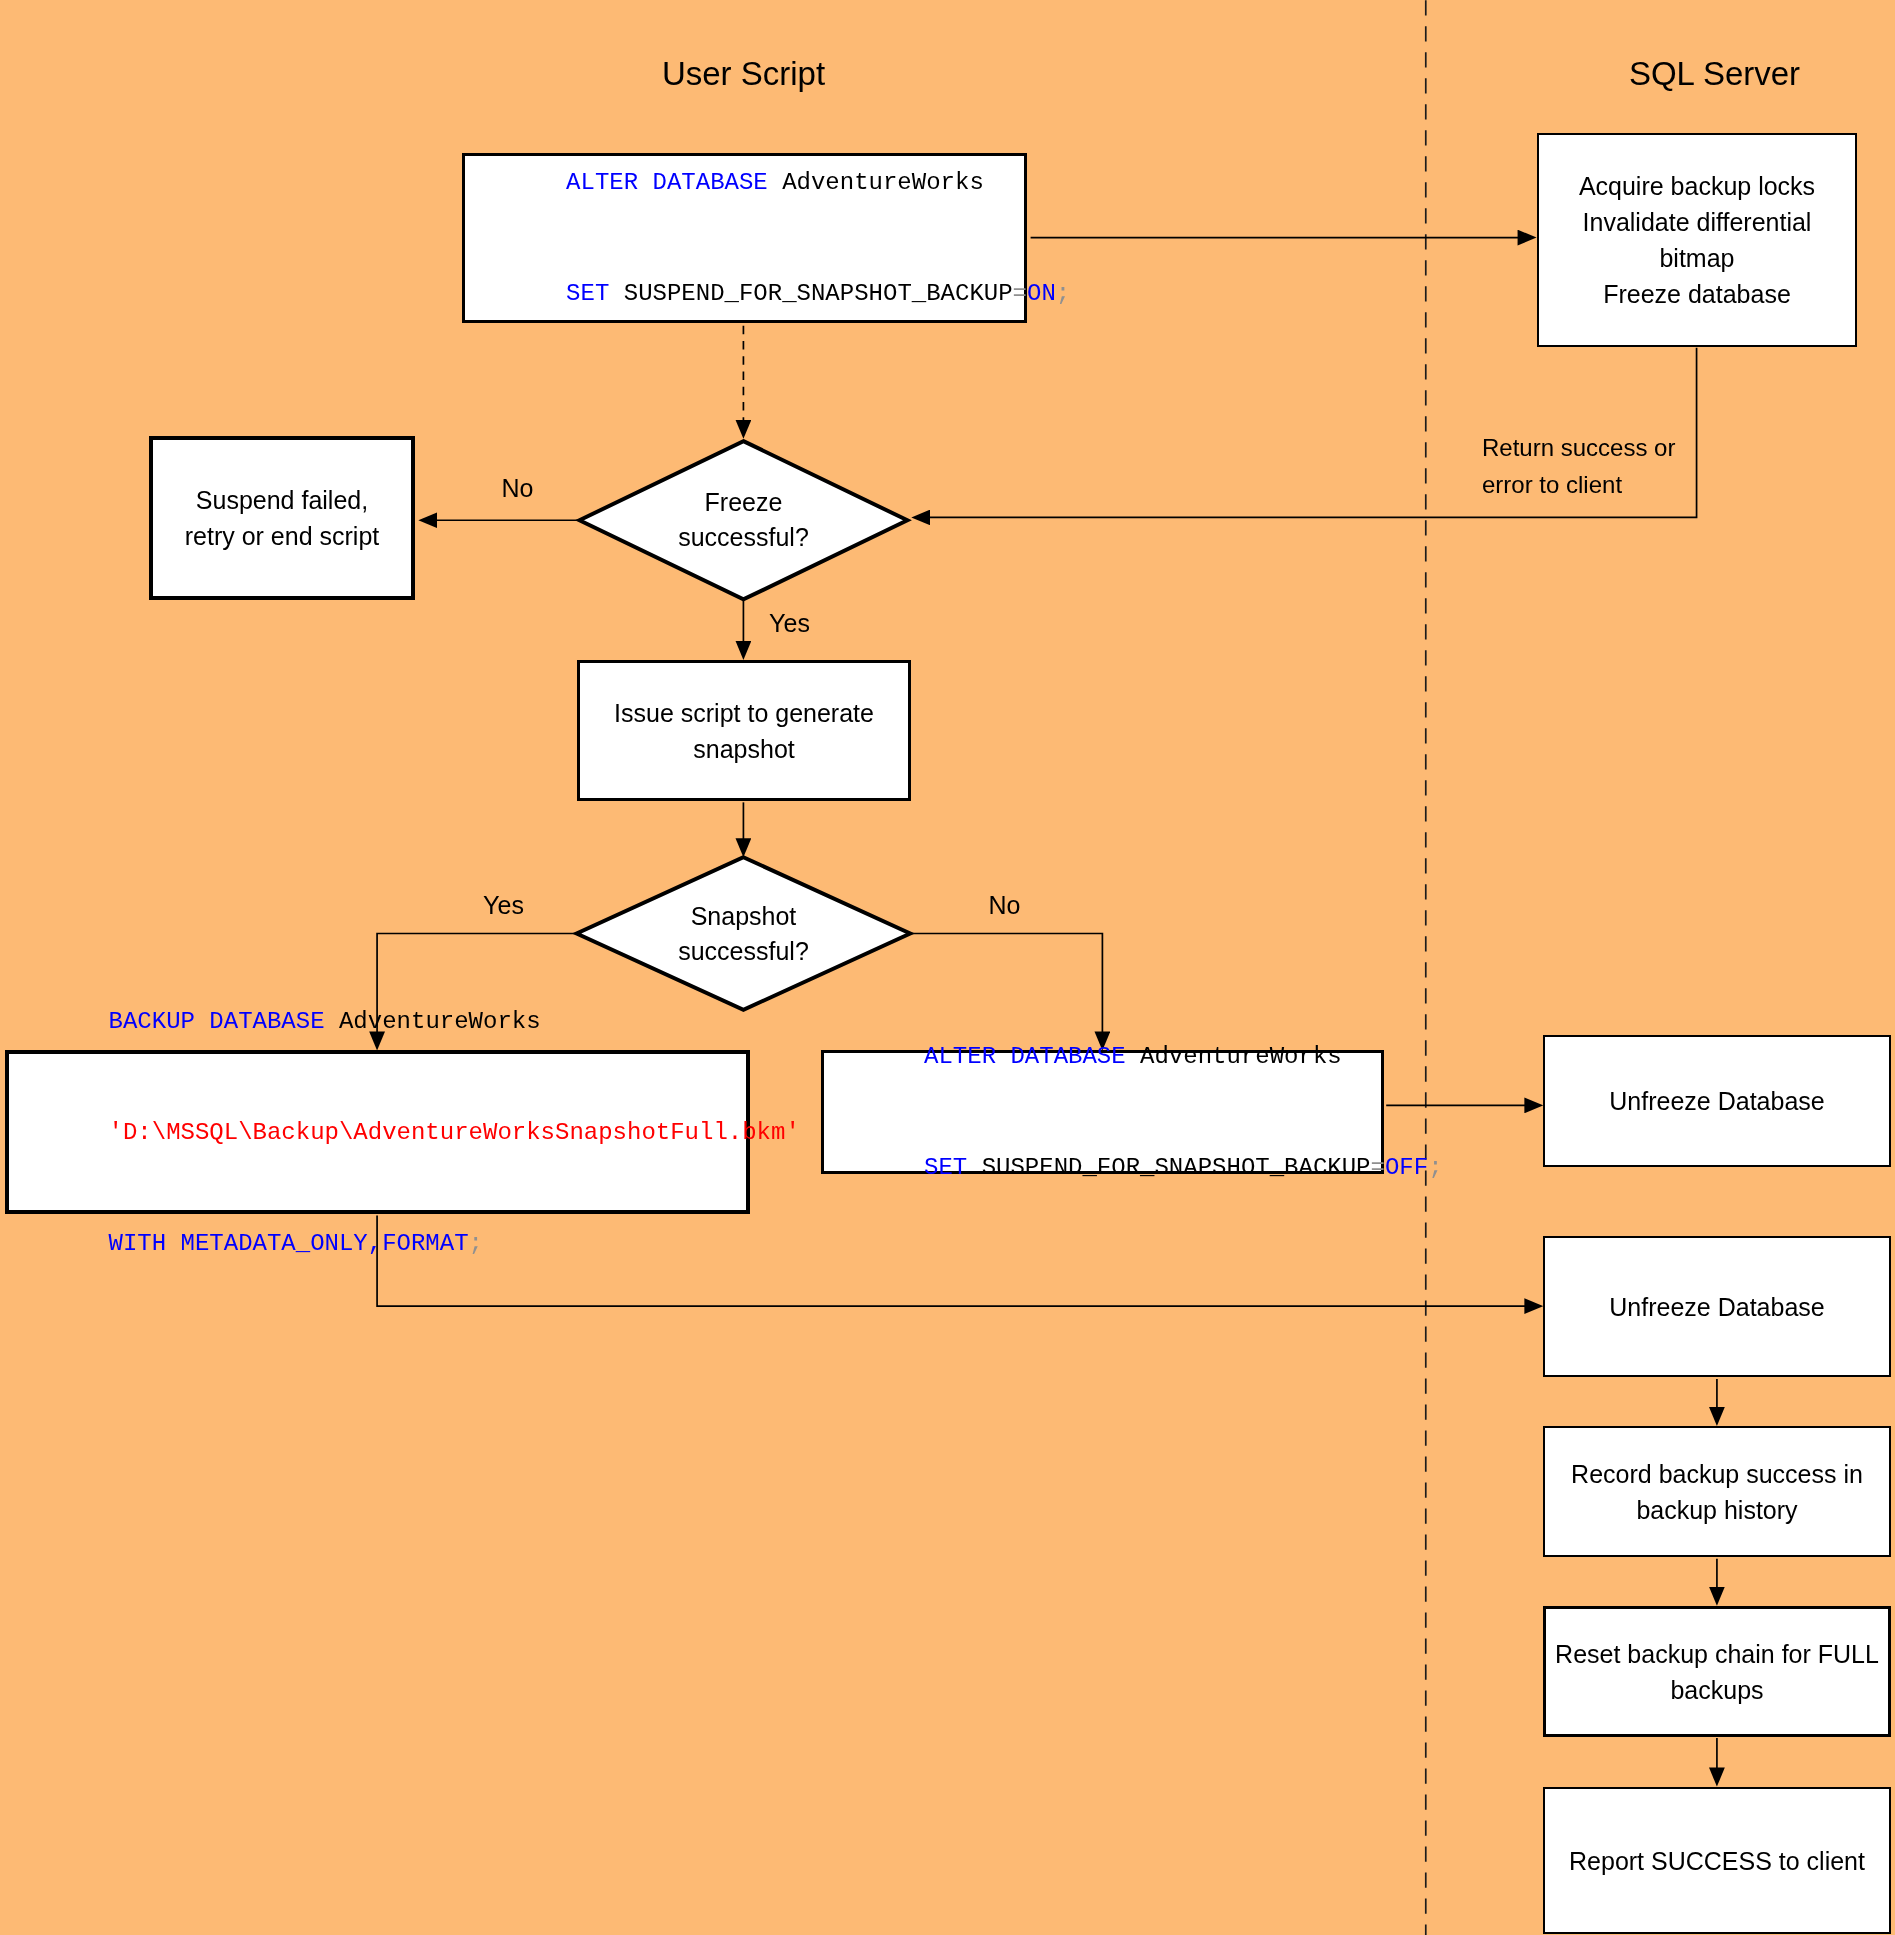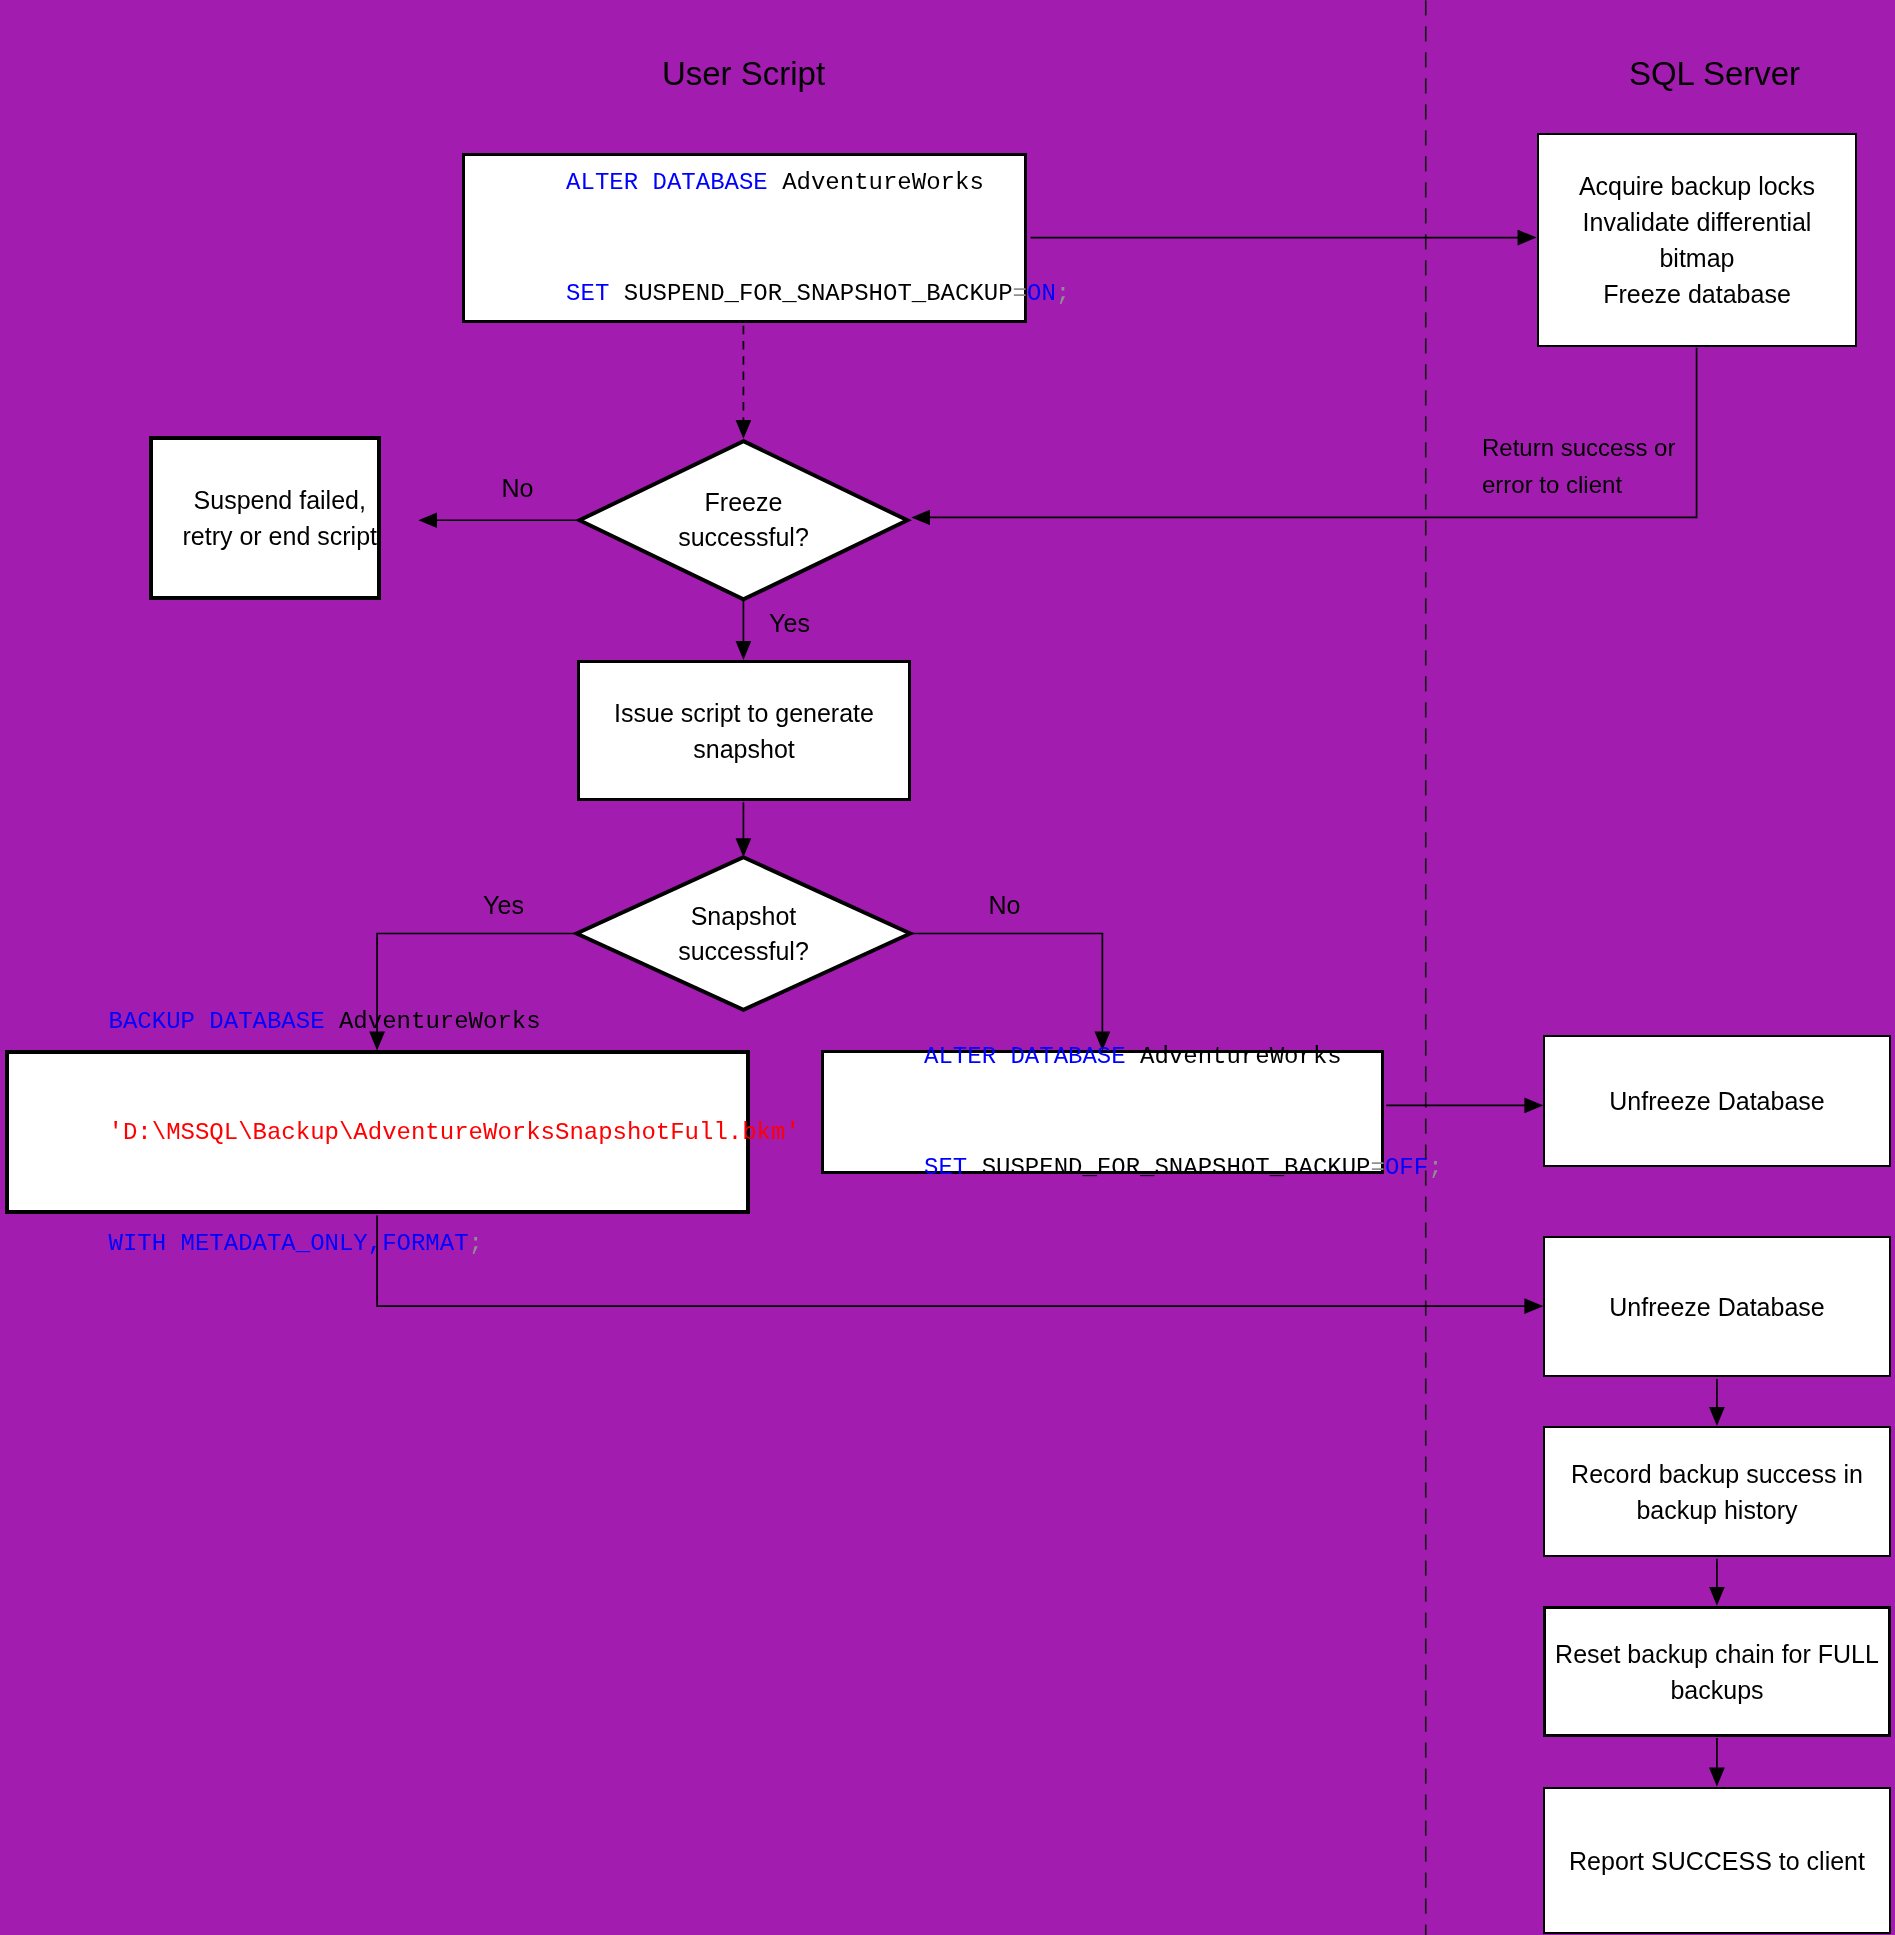--- a/index.html
+++ b/index.html
@@ -1,17 +1,17 @@
 <!DOCTYPE html>
 <html style="font-size:9px"><head>
 <meta charset="utf-8">
 <style>
   html,body{margin:0;padding:0;background:#E2E2E2;}
   #canvas{
-    position:relative;width:1895px;height:1936px;background:#a21caf;
+    position:relative;width:1895px;height:1936px;background:#fdba74;
     font-family:"Liberation Sans","DejaVu Sans",sans-serif;color:#000;overflow:hidden;
   }
   #edges{position:absolute;left:0;top:0;z-index:1;}
   .edge{stroke:#000;stroke-width:3;fill:none;}
   .edge.dashed{stroke-dasharray:15 12;}
   .divider{stroke:#1c1c1c;stroke-width:3;fill:none;stroke-dasharray:27 19;}
   .diamond{fill:#FFFFFF;stroke:#000;stroke-width:7;}
   .ah{fill:#000;}
   .node{position:absolute;z-index:2;background:#FFFFFF;border:2.8px solid #000;box-sizing:border-box;}
   .label-box{display:flex;align-items:center;justify-content:center;text-align:center;
@@ -74,21 +74,21 @@
       <span class="tk kw">SET</span><span class="tk idn"> SUSPEND_FOR_SNAPSHOT_BACKUP</span><span class="tk op">=</span><span class="tk kw">ON</span><span class="tk op">;</span>
     </div>
   </div>
 
   <div class="node label-box" style="left:1537px;top:133px;width:320px;height:214px;border-width:2.3px;padding:0 8px;">
     <div>Acquire backup locks
 Invalidate differential bitmap
 Freeze database</div>
   </div>
 
-  <div class="node label-box" style="left:149px;top:436px;width:232px;height:164px;border-width:4px;justify-content:flex-end;">
+  <div class="node label-box" style="left:149px;top:436px;width:266px;height:164px;border-width:4px;">
     <div>Suspend failed,
 retry or end script</div>
   </div>
 
   <div class="diamond-label" style="left:602px;top:452px;width:283px;height:136px;">Freeze
 successful?</div>
 
   <div class="node label-box" style="left:577px;top:660px;width:334px;height:141px;border-width:3.4px;">
     <div>Issue script to generate
 snapshot</div>

